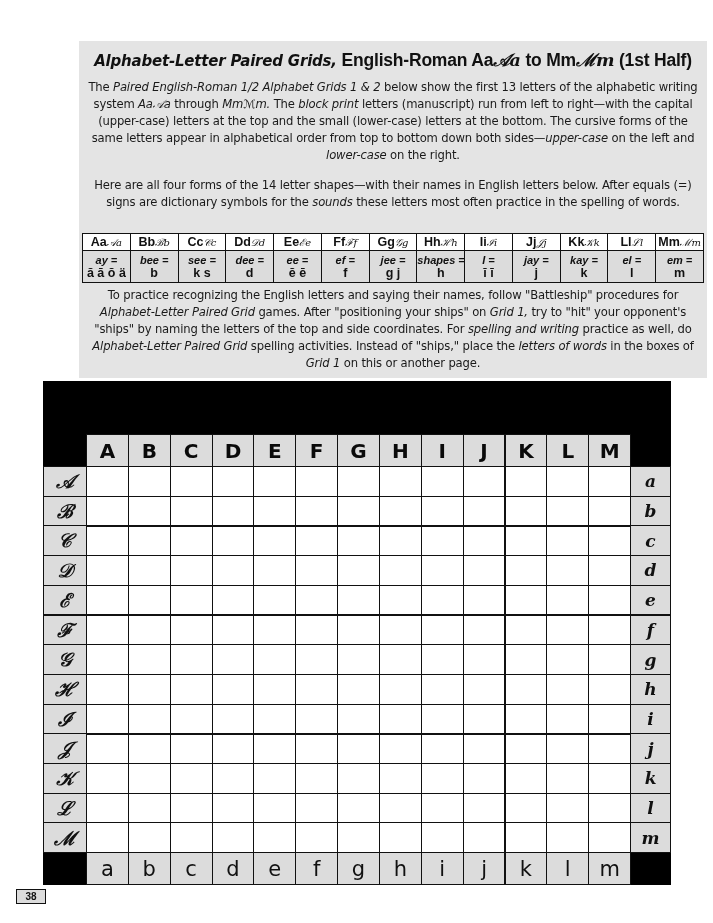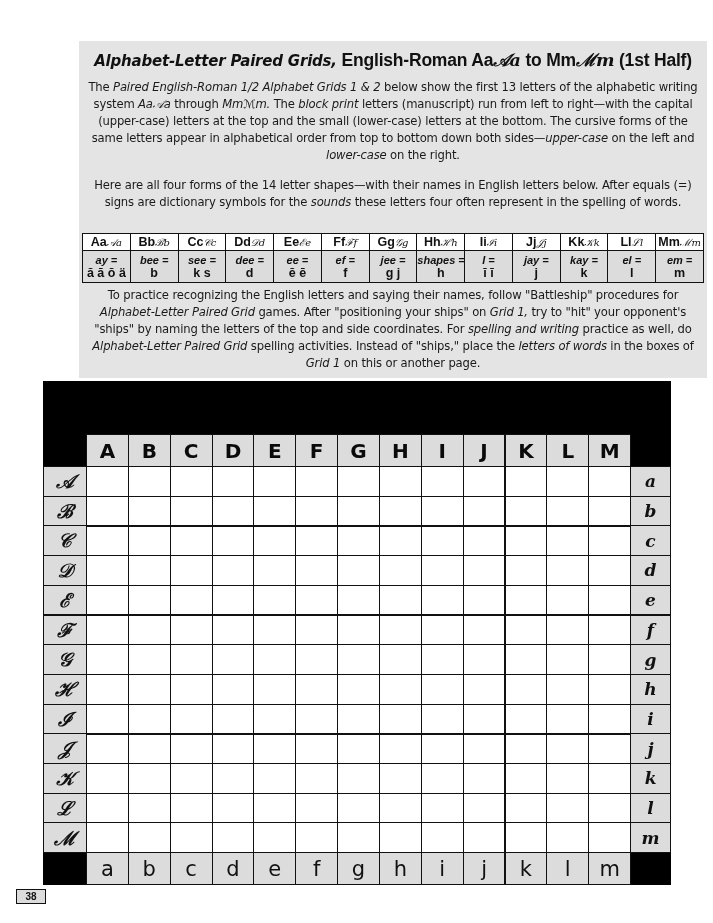--- a/index.html
+++ b/index.html
@@ -76,21 +76,21 @@
   .foot-text .site { font-weight: bold; font-size: 7.6px; margin-left: 12px; }
 </style>
 </head>
 <body>
 
 <div class="panel">
   <div class="title">
     <span class="ital">Alphabet-Letter Paired Grids,</span><span> English-Roman </span><span>Aa</span><span class="cursive">𝒜a</span><span> to </span><span>Mm</span><span class="cursive">ℳm</span><span> (1st Half)</span>
   </div>
   <div class="para p1"><span>The </span><i>Paired English-Roman 1/2 Alphabet Grids 1 &amp; 2</i><span> below show the first 13 letters of the alphabetic writing system </span><i>Aa𝒜a</i><span> through </span><i>Mmℳm.</i><span>  The </span><i>block print</i><span> letters (manuscript) run from left to right—with the capital (upper-case) letters at the top and the small (lower-case) letters at the bottom.  The cursive forms of the same letters appear in alphabetical order from top to bottom down both sides—</span><i>upper-case</i><span> on the left and </span><i>lower-case</i><span> on the right.</span></div>
-  <div class="para p2"><span>Here are all four forms of the 14 letter shapes—with their names in English letters below. After equals (=) signs are dictionary symbols for the </span><i>sounds</i><span> these letters four often represent in the spelling of words.</span></div>
+  <div class="para p2"><span>Here are all four forms of the 14 letter shapes—with their names in English letters below. After equals (=) signs are dictionary symbols for the </span><i>sounds</i><span> these letters most often practice in the spelling of words.</span></div>
 
   <table class="ltable">
     <tbody>
         <tr class="forms" id="forms-row">
           <td><span>Aa</span><span class="cur">𝒜a</span></td>
           <td><span>Bb</span><span class="cur">ℬb</span></td>
           <td><span>Cc</span><span class="cur">𝒞c</span></td>
           <td><span>Dd</span><span class="cur">𝒟d</span></td>
           <td><span>Ee</span><span class="cur">ℰe</span></td>
           <td><span>Ff</span><span class="cur">ℱf</span></td>

